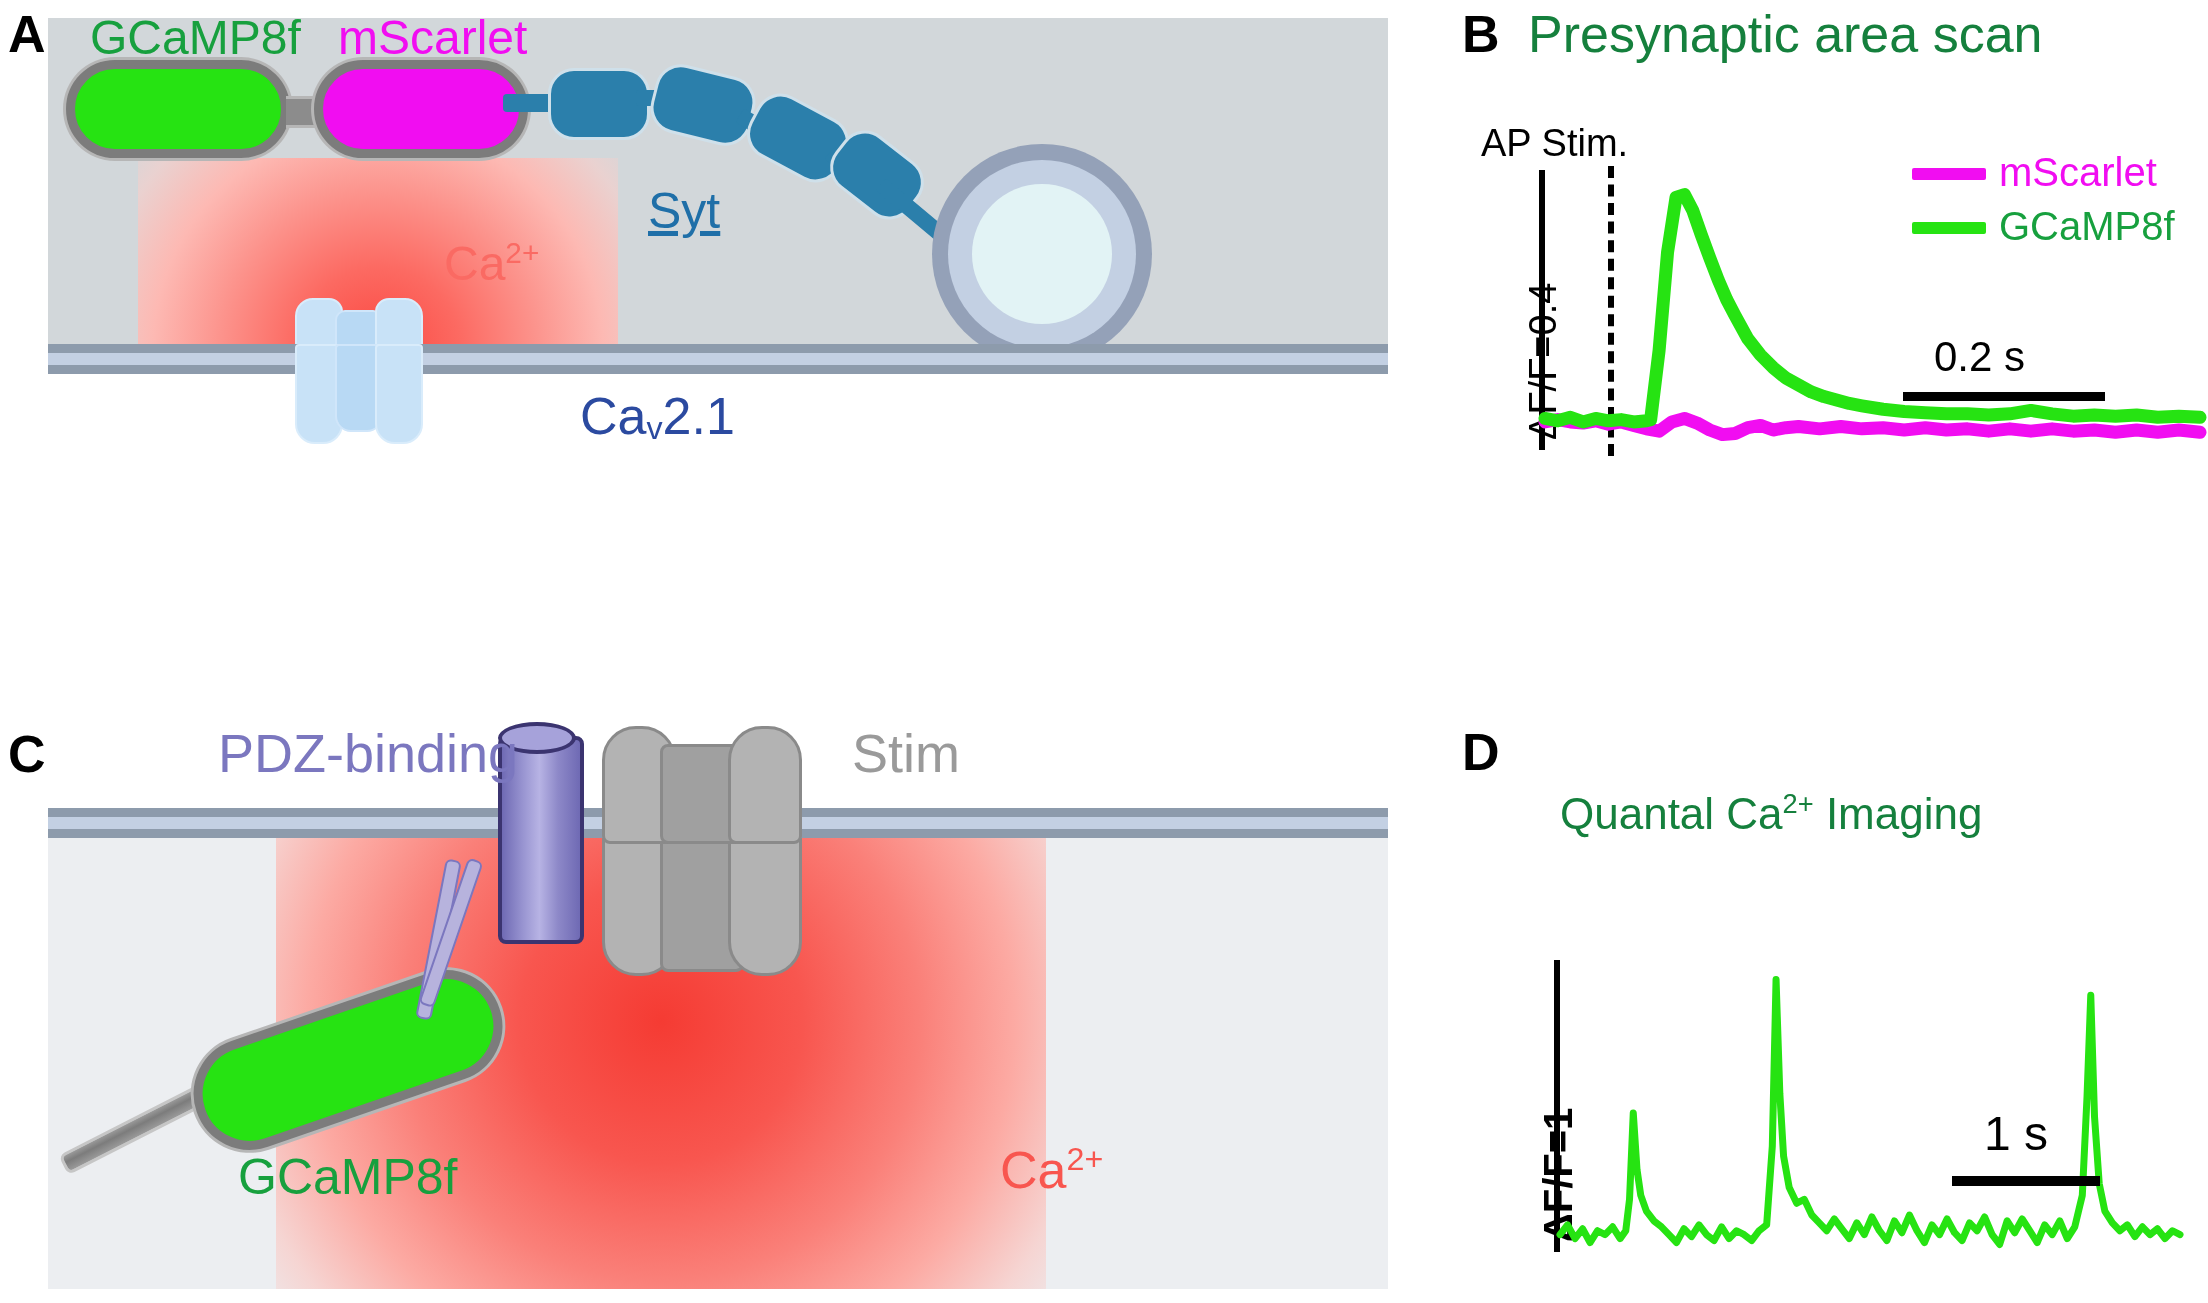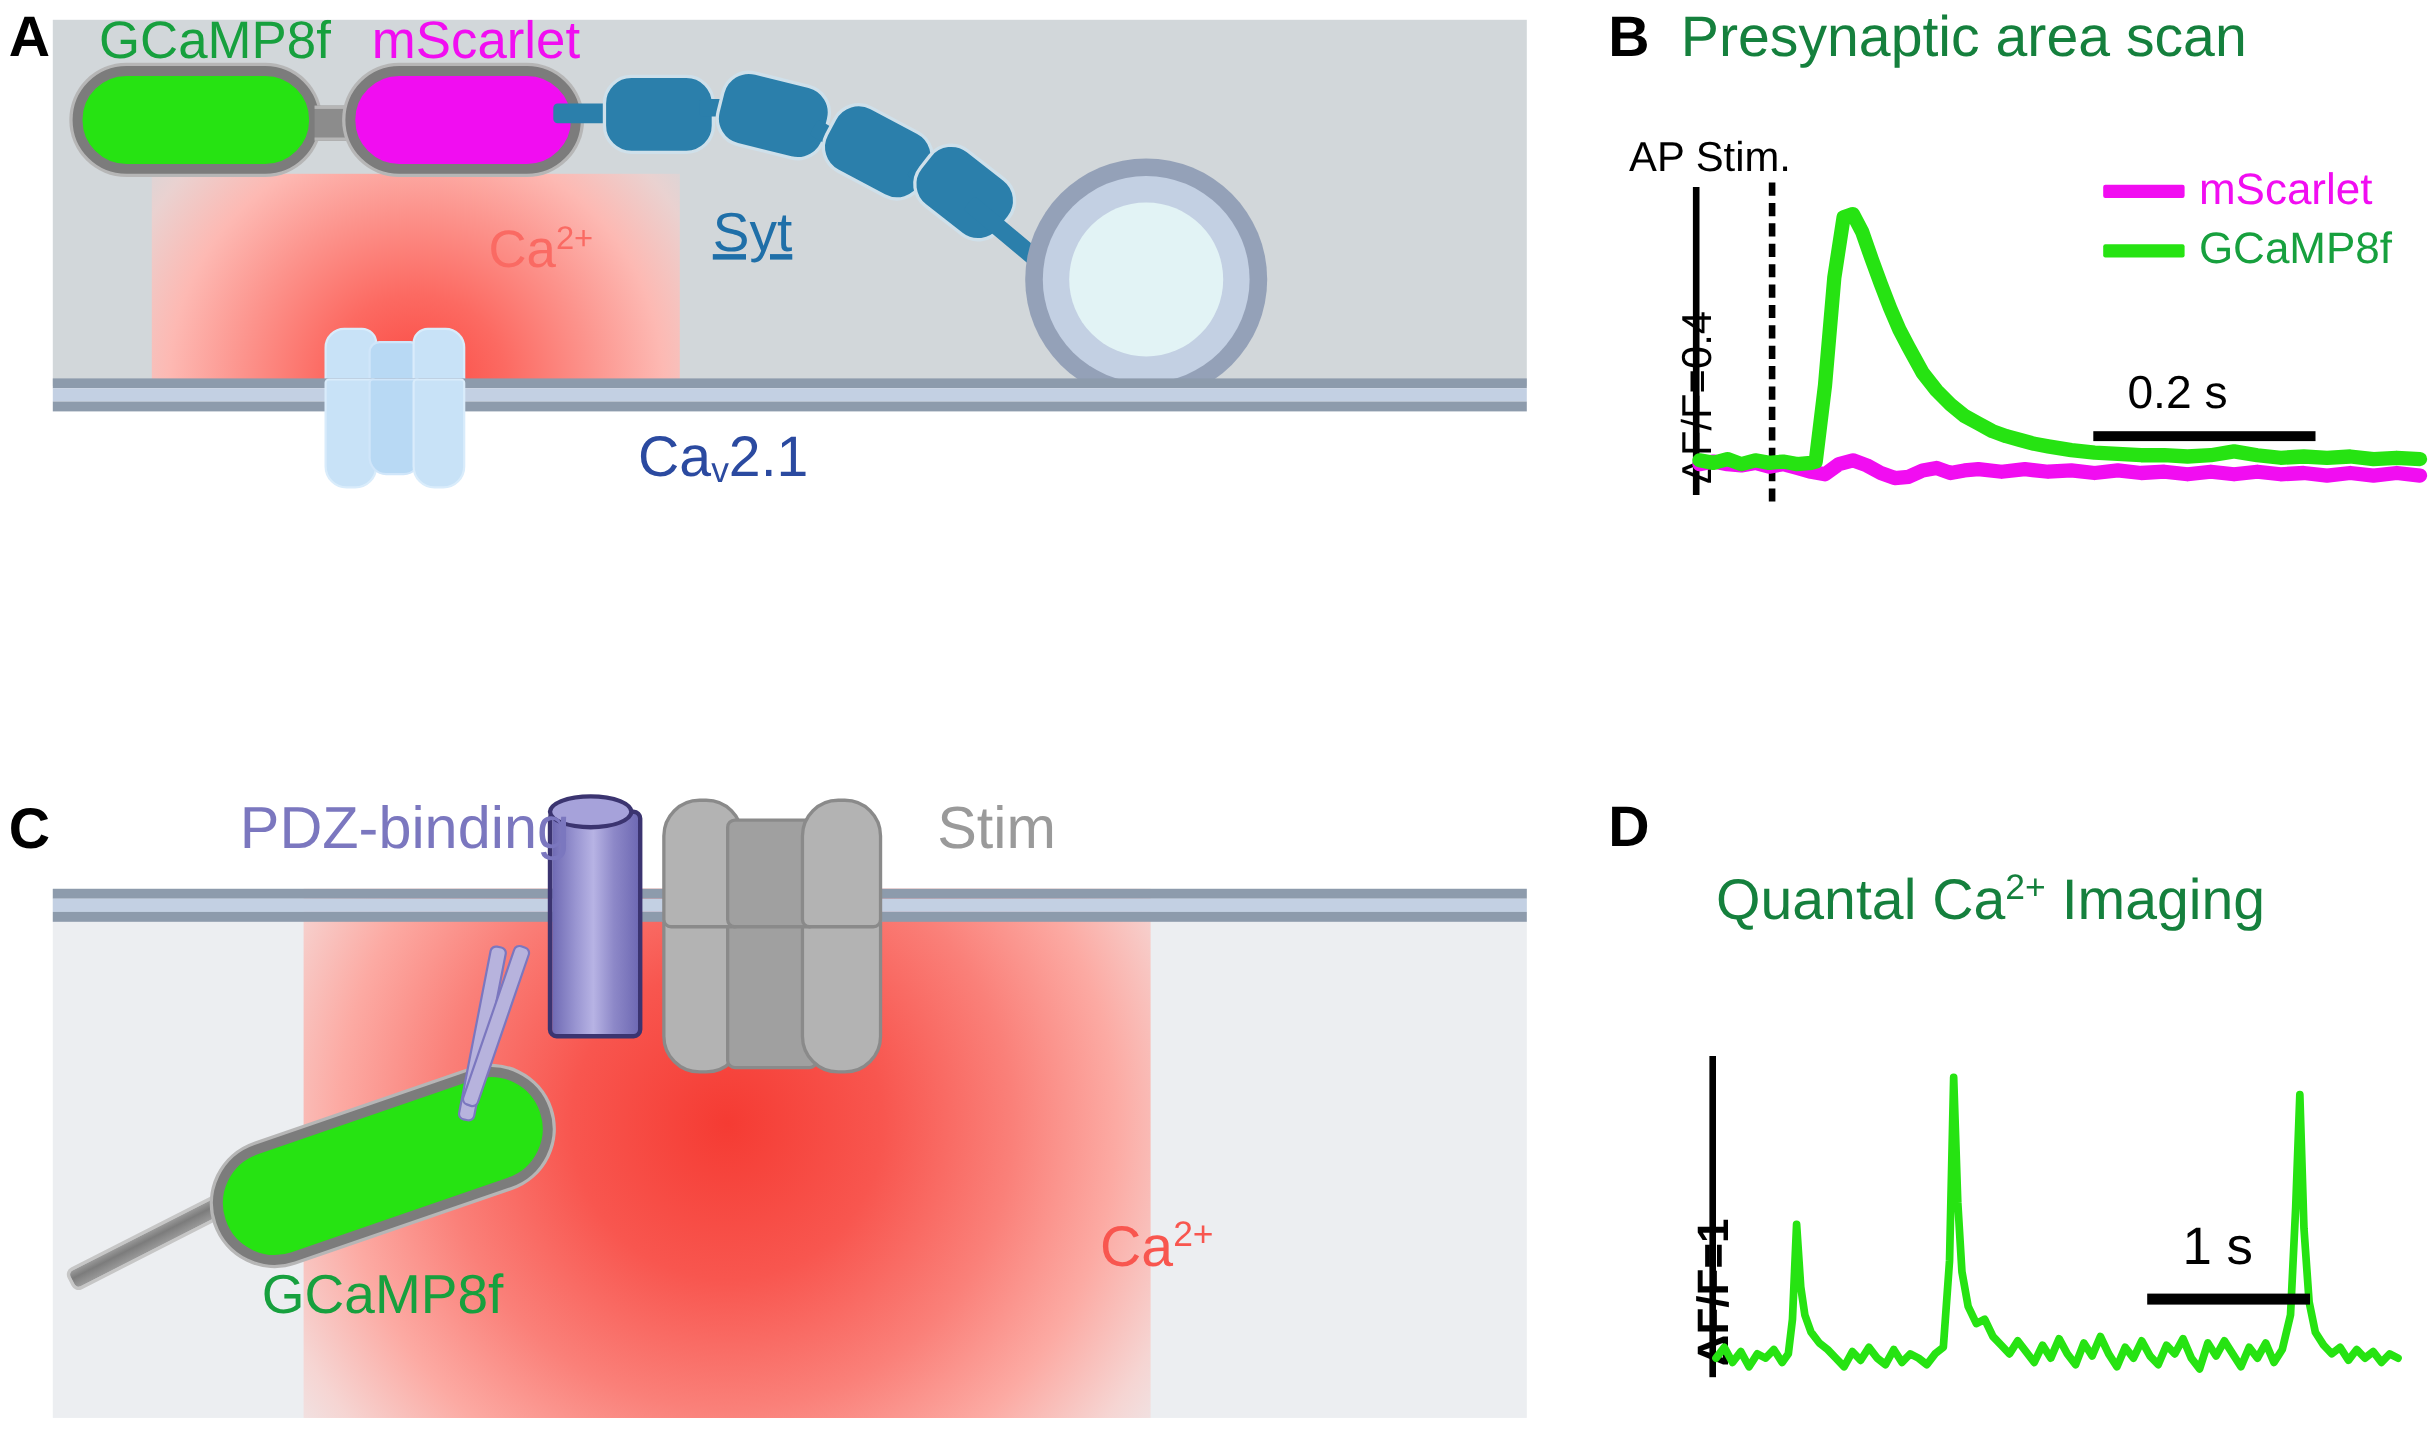--- a/index.html
+++ b/index.html
@@ -40,21 +40,21 @@
 
   
   .subunit{position:absolute;}
 
   
   .lbl{position:absolute;white-space:nowrap;line-height:1;}
   .lbl.green{color:#17a03e;}
   .lbl.magenta{color:#f10df1;}
   .lbl.blue{color:#1f6fa8;}
   .lbl.navy{color:#2b4aa0;}
-  .lbl.red{color:#fa6a63;}
+  .lbl.red{color:#fa6a63;margin-top:36px;}
   .lbl.purple{color:#7b77bf;text-align:right;}
   .lbl.gray{color:#9a9a9a;}
   .lbl sup{font-size:0.62em;vertical-align:super;line-height:0;}
   .lbl sub{font-size:0.62em;vertical-align:baseline;position:relative;top:0.17em;line-height:0;}
 
   
   .plot-title{position:absolute;color:#15803d;white-space:nowrap;line-height:1;}
   .axis-v{position:absolute;background:#000;}
   .axis-h{position:absolute;background:#000;}
   .axis-lbl{position:absolute;color:#000;white-space:nowrap;line-height:1;}
@@ -202,21 +202,21 @@
 
 <div style="position:absolute;left:498px;top:736px;width:78px;height:200px;
             background:linear-gradient(90deg,#6f6ab4 0%,#9a96d2 28%,#b7b3e4 48%,#8d88c8 72%,#6f6ab4 100%);
             border:4px solid #3b3470;border-radius:8px;"></div>
 <div style="position:absolute;left:498px;top:722px;width:78px;height:32px;
             background:#a6a2da;border:4px solid #3b3470;border-radius:50%;box-sizing:border-box;"></div>
 <div class="lbl purple" style="position:absolute;left:218px;top:726px;font-size:54px;color:#7b77bf;">PDZ-binding</div>
 
 <div class="panel-letter" style="left:1462px;top:726px;">D</div>
 
-<div class="plot-title" style="left:1560px;top:790px;font-size:52px;">
+<div class="plot-title" style="left:1560px;top:790px;font-size:44px;">
   <span>Quantal Ca</span><sup style="font-size:0.62em;vertical-align:super;">2+</sup><span> Imaging</span>
 </div>
 
 <div class="axis-v" style="left:1554px;top:960px;width:6px;height:292px;"></div>
 <div class="axis-lbl rot" style="left:1538px;top:1242px;font-size:40px;font-weight:bold;">ΔF/F=1</div>
 
 <svg class="trace" style="left:1560px;top:950px;" width="620" height="320" viewBox="0 0 620 320" preserveAspectRatio="none">
   <polyline id="d-gcamp" fill="none" stroke="#26e312" stroke-width="7" stroke-linecap="round" stroke-linejoin="round" points="0.00,284.66 7.52,274.85 15.03,288.59 22.55,278.77 30.06,292.52 37.58,280.74 45.09,284.66 52.61,276.81 60.12,288.59 65.76,280.74 69.52,249.33 73.27,162.94 77.03,219.88 80.79,245.40 86.42,261.10 93.94,270.92 101.45,276.81 108.97,284.66 116.48,292.52 124.00,278.77 131.52,286.63 139.03,274.85 146.55,284.66 154.06,290.55 161.58,276.81 169.09,288.59 176.61,280.74 184.12,284.66 191.64,290.55 199.15,280.74 206.67,274.85 212.30,196.32 216.06,29.45 219.82,143.31 223.58,206.13 229.21,237.55 236.73,253.25 244.24,249.33 251.76,265.03 259.27,272.88 266.79,280.74 274.30,268.96 281.82,278.77 289.33,288.59 296.85,272.88 304.36,284.66 311.88,266.99 319.39,280.74 326.91,290.55 334.42,270.92 341.94,282.70 349.45,265.03 356.97,280.74 364.48,292.52 372.00,274.85 379.52,284.66 387.03,268.96 394.55,282.70 402.06,290.55 409.58,272.88 417.09,280.74 424.61,266.99 432.12,284.66 439.64,294.48 447.15,270.92 454.67,282.70 462.18,268.96 469.70,280.74 477.21,292.52 484.73,274.85 492.24,284.66 499.76,270.92 507.27,288.59 514.79,276.81 522.30,245.40 527.00,147.24 530.76,45.15 534.52,166.87 539.21,233.62 544.85,261.10 552.36,272.88 559.88,280.74 567.39,274.85 574.91,286.63 582.42,276.81 589.94,284.66 597.45,278.77 604.97,288.59 612.48,280.74 620.00,284.66"></polyline>
 </svg>
 

